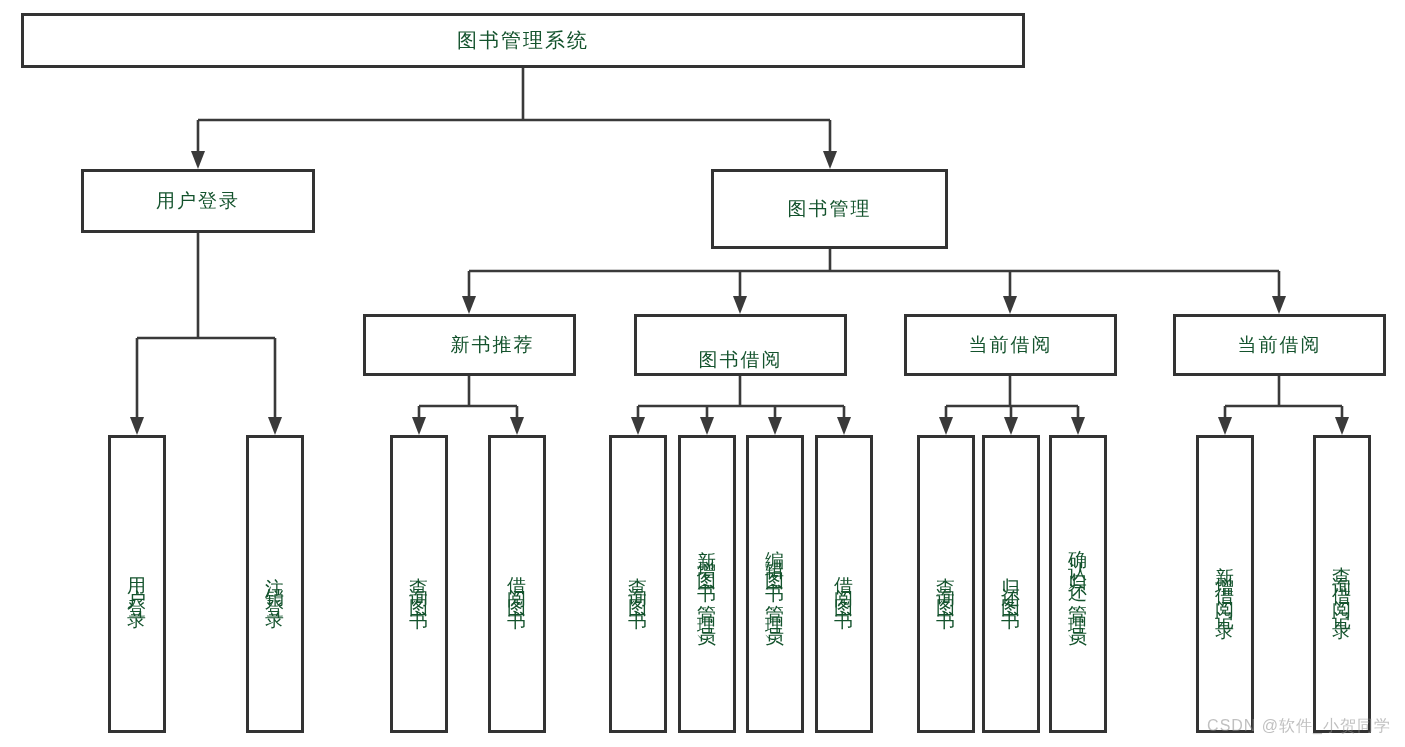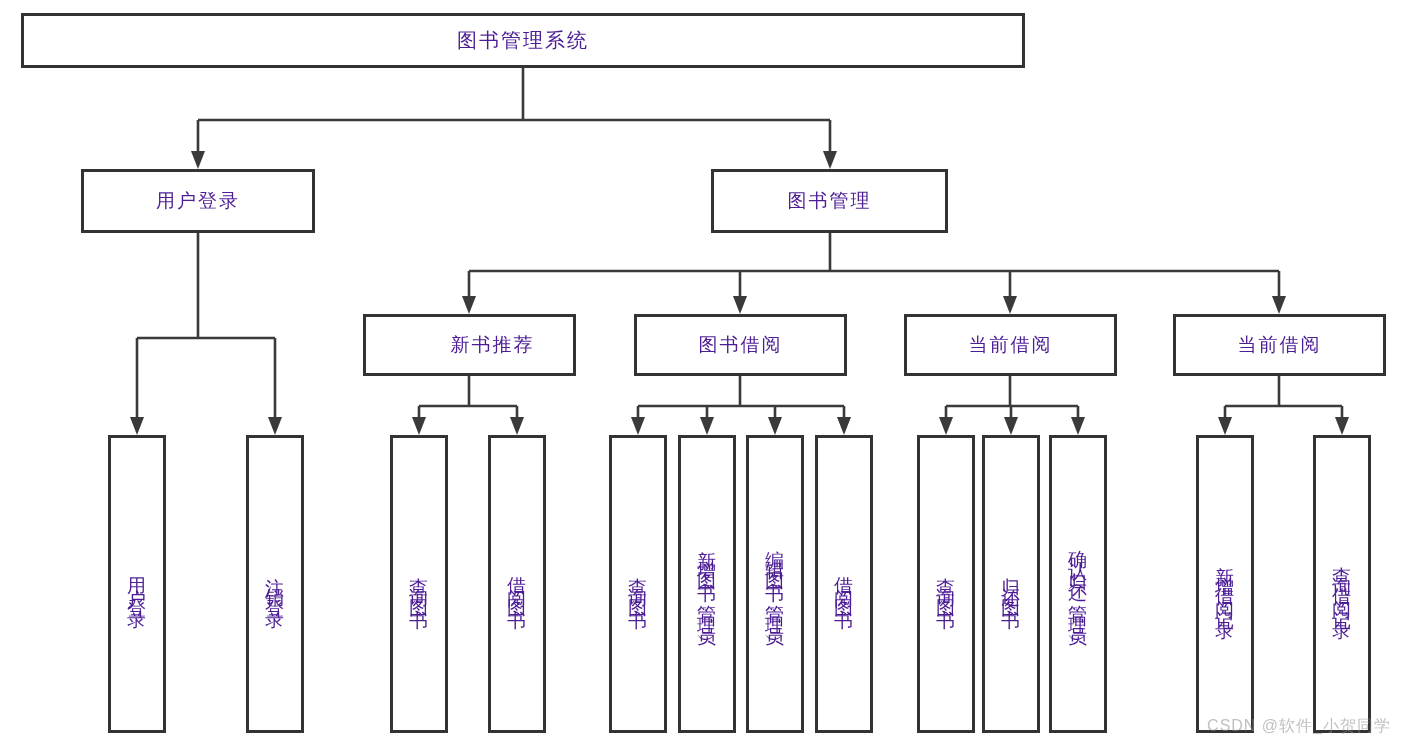--- a/index.html
+++ b/index.html
@@ -11,21 +11,21 @@
     overflow:hidden;
   }
   .box{
     position:absolute;
     background:#ffffff;
     border:3px solid #333333;
     box-sizing:border-box;
     display:flex;
     align-items:center;
     justify-content:center;
-    color:#4c1d95;
+    color:#14532d;
     font-size:19px;
     letter-spacing:2px;
     z-index:2;
   }
   .root-box{font-size:20px;}
   .leaf{
     width:58px;height:298px;top:435px;
     border-width:3px;
   }
   .leaf .vtext{
@@ -94,28 +94,28 @@
     <polygon points="1335,417 1349,417 1342,435"></polygon>
   </svg>
 
   <div class="box root-box" style="left:21px;top:13px;width:1004px;height:55px;">
     <span>图书管理系统</span>
   </div>
 
   <div class="box" style="left:81px;top:169px;width:234px;height:64px;">
     <span>用户登录</span>
   </div>
-  <div class="box" style="left:711px;top:169px;width:237px;height:64px;">
+  <div class="box" style="left:711px;top:169px;width:237px;height:80px;">
     <span>图书管理</span>
   </div>
 
   <div class="box" style="left:363px;top:314px;width:213px;height:62px;padding-left:46px;">
     <span>新书推荐</span>
   </div>
-  <div class="box" style="left:634px;top:314px;width:213px;height:62px;">
+  <div class="box" style="left:634px;top:314px;width:213px;height:62px;align-items:flex-end;">
     <span>图书借阅</span>
   </div>
   <div class="box" style="left:904px;top:314px;width:213px;height:62px;">
     <span>当前借阅</span>
   </div>
   <div class="box" style="left:1173px;top:314px;width:213px;height:62px;">
     <span>当前借阅</span>
   </div>
 
   <div class="box leaf" style="left:108px;">

